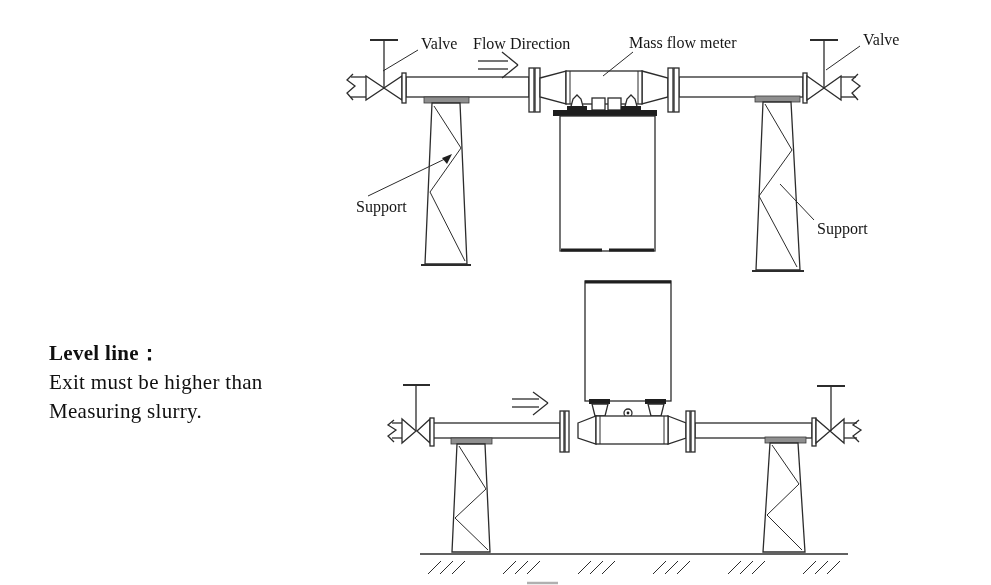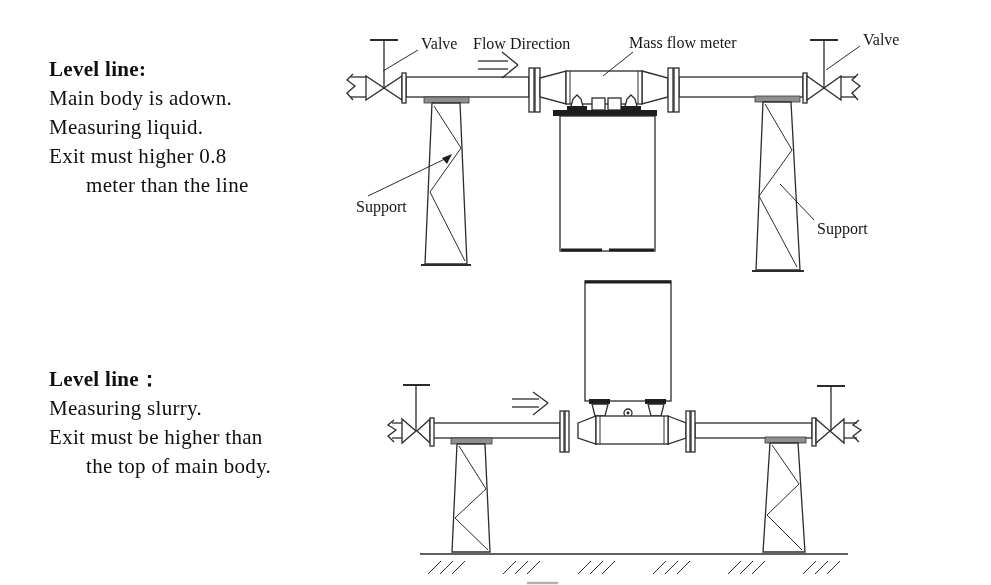--- a/index.html
+++ b/index.html
@@ -3,49 +3,41 @@
 <meta charset="utf-8">
 <style>
   html,body{margin:0;padding:0;background:#ffffff;}
   #page{position:relative;width:991px;height:585px;background:#ffffff;overflow:hidden;
         font-family:"Liberation Serif", serif;}
   .note{position:absolute;left:49px;font-size:21px;line-height:29px;color:#101010;
         letter-spacing:0.3px;white-space:nowrap;}
   .note .heading{font-weight:bold;}
   .note .indent{padding-left:37px;}
   #note-top{top:55px;}
-  #note-bottom{top:365px;}
+  #note-bottom{top:339px;}
   svg{position:absolute;left:0;top:0;}
   .ln{stroke:#2c2c2c;stroke-width:1.3;fill:none;}
   .thin{stroke:#2c2c2c;stroke-width:1;fill:none;}
   .shape{fill:#ffffff;stroke:#2c2c2c;stroke-width:1.3;}
   .dark{fill:#1e1e1e;stroke:none;}
   .plate{fill:#8f8f8f;stroke:#3a3a3a;stroke-width:0.8;}
   .thick{stroke:#1e1e1e;stroke-width:3;fill:none;}
   .handle{stroke:#2c2c2c;stroke-width:2;fill:none;}
   .lbl{font-family:"Liberation Serif",serif;font-size:16px;fill:#161616;}
 </style>
 </head>
 <body>
 
 <div id="page">
 
-  <div class="note" id="note-top">
-    <div class="heading">Level line:</div>
-    <div class="note-line">Main body is adown.</div>
-    <div class="note-line">Measuring liquid.</div>
-    <div class="note-line">Exit must higher 0.8</div>
-    <div class="note-line indent">meter than the line</div>
-  </div>
 
   <div class="note" id="note-bottom">
     <div class="heading">Level line：</div>
+    <div class="note-line">Exit must be higher than</div>
     <div class="note-line">Measuring slurry.</div>
-    <div class="note-line">Exit must be higher than</div>
-    <div class="note-line indent">the top of main body.</div>
   </div>
 
   <svg width="991" height="585" viewBox="0 0 991 585">
     <defs>
       <g id="hatch3">
         <line x1="0" y1="14" x2="13" y2="1" class="thin"></line>
         <line x1="12" y1="14" x2="25" y2="1" class="thin"></line>
         <line x1="24" y1="14" x2="37" y2="1" class="thin"></line>
       </g>
     </defs>

